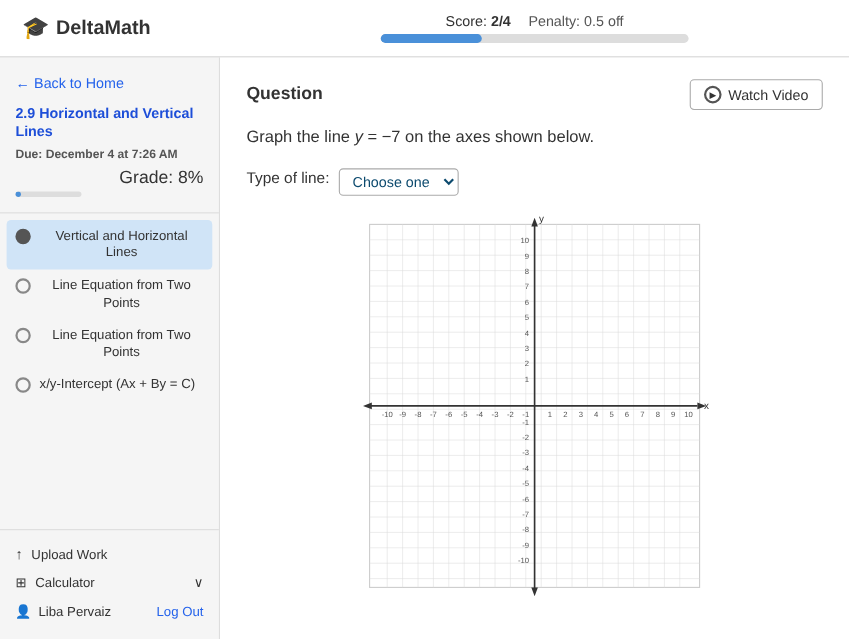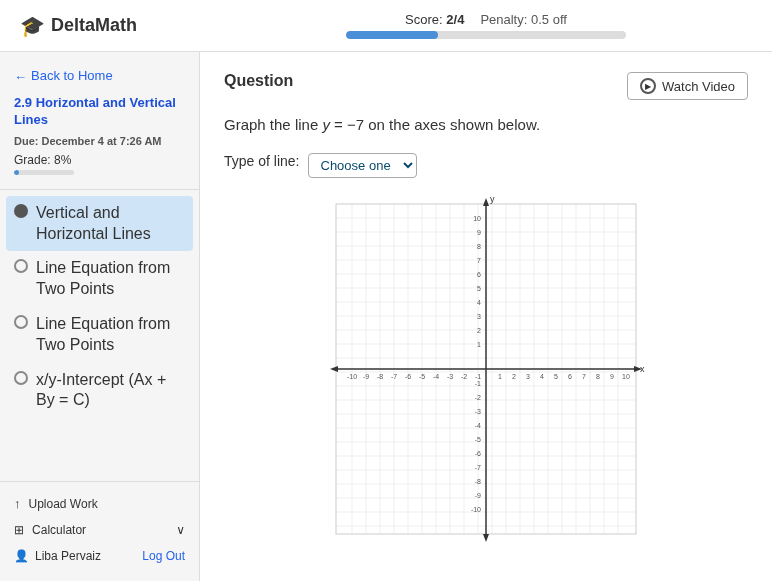--- a/index.html
+++ b/index.html
@@ -102,22 +102,23 @@
       line-height: 1.3;
     }
     .assignment-due {
       padding: 2px 14px 4px 14px;
       font-size: 11px;
       color: #555;
       font-weight: bold;
     }
     .assignment-grade {
       padding: 2px 14px 8px 14px;
-      font-size: 12px;
-      color: #333;
+      font-size: 16px;
+      color: #333;
+      text-align: right;
     }
     .grade-bar-bg {
       width: 60px;
       height: 5px;
       background: #ddd;
       border-radius: 3px;
       margin-top: 3px;
       overflow: hidden;
     }
     .grade-bar-fill {
@@ -131,23 +132,24 @@
       height: 1px;
       background: #ddd;
       margin: 6px 0;
     }
 
     .sidebar-item {
       display: flex;
       align-items: flex-start;
       gap: 8px;
       padding: 7px 14px;
-      font-size: 16px;
-      color: #333;
-      cursor: pointer;
+      font-size: 12px;
+      color: #333;
+      cursor: pointer;
+      text-align: center;
     }
     .sidebar-item.active {
       background: #d0e4f7;
       border-radius: 4px;
       margin: 0 6px;
       padding: 7px 8px;
     }
     .sidebar-item-icon {
       width: 14px;
       height: 14px;
@@ -210,21 +212,21 @@
       flex: 1;
       background: #fff;
       padding: 20px 24px;
       overflow-y: auto;
       position: relative;
     }
 
     .question-header {
       display: flex;
       justify-content: space-between;
-      align-items: flex-start;
+      align-items: center;
       margin-bottom: 14px;
     }
     .question-label {
       font-size: 16px;
       font-weight: bold;
       color: #333;
     }
     .watch-video-btn {
       display: flex;
       align-items: center;

